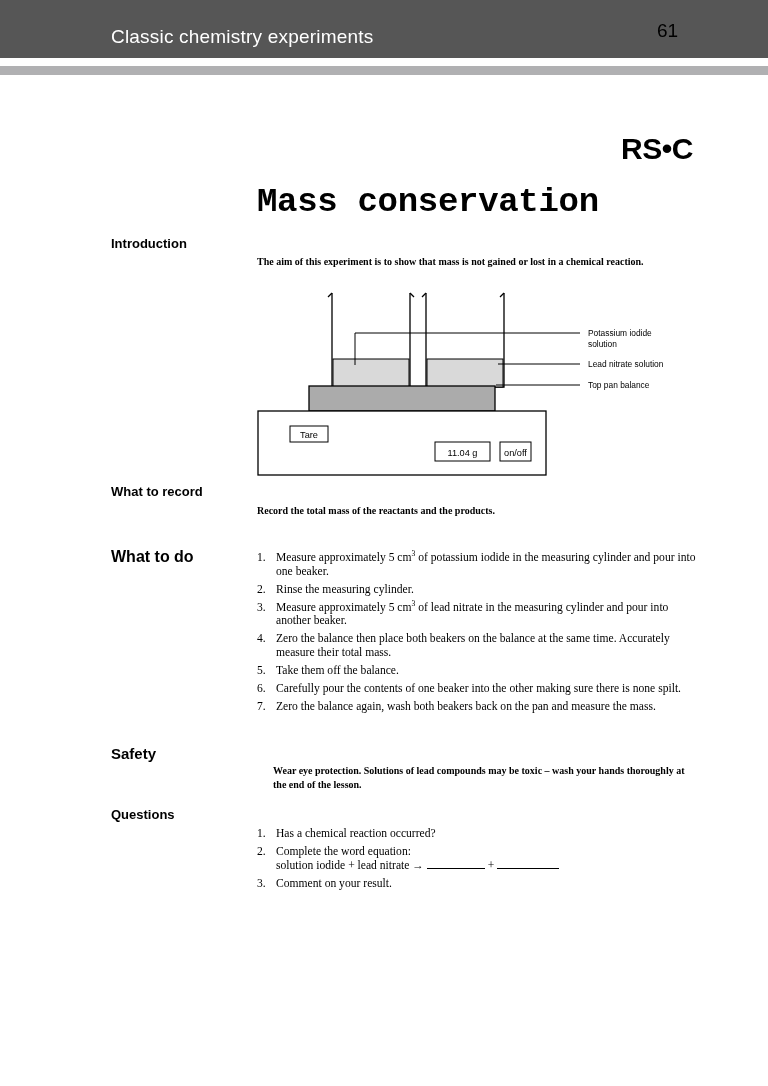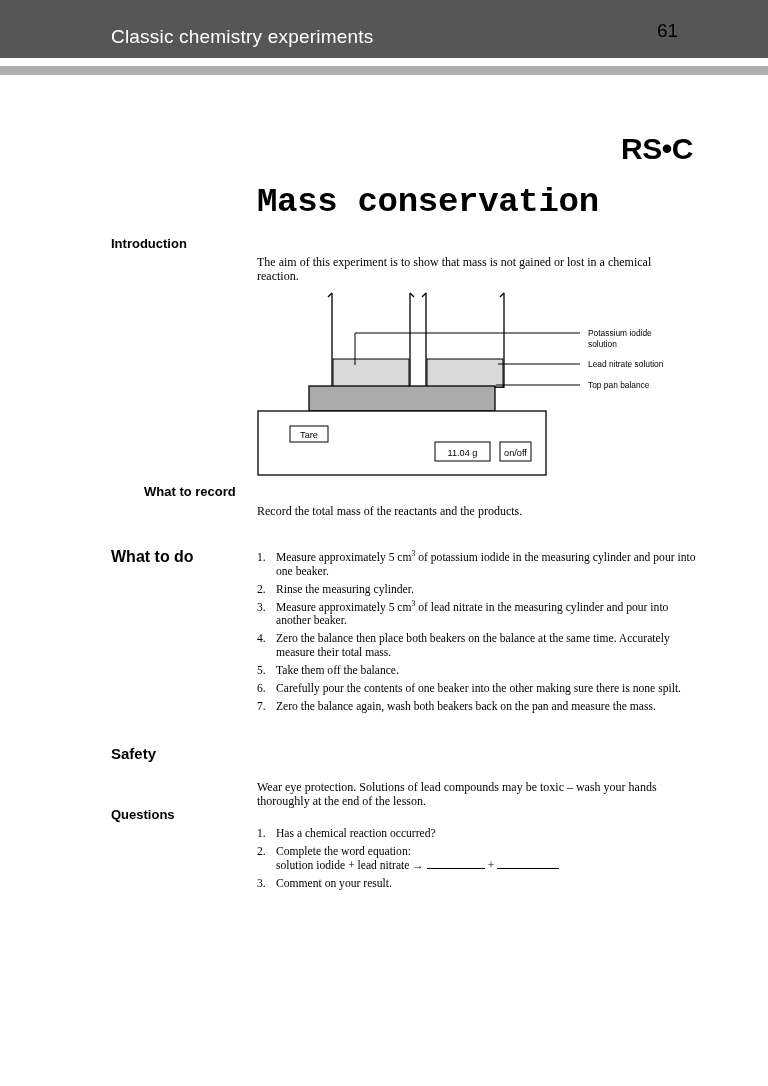--- a/index.html
+++ b/index.html
@@ -76,38 +76,39 @@
   .sec-head {
     position: absolute;
     left: 111px;
     font-family: "Liberation Sans", sans-serif;
     font-weight: 700;
     font-size: 13px;
     color: #000000;
     white-space: nowrap;
   }
   .sec-head.h-intro    { top: 236px; }
-  .sec-head.h-record   { top: 484px; font-size: 13px; margin-left: 33px; }
+  .sec-head.h-record   { top: 484px; font-size: 13px; }
   .sec-head.h-todo     { top: 548px; font-size: 16px; }
   .sec-head.h-safety   { top: 745px; font-size: 15px; }
   .sec-head.h-questions{ top: 807px; font-size: 13px; }
 
   
   .body-col {
     position: absolute;
     left: 257px;
     width: 420px;
     font-family: "Liberation Serif", serif;
-    font-size: 12px;
+    font-size: 10px;
     line-height: 14.2px;
     color: #000000;
+    font-weight: bold;
   }
   .p-intro  { top: 255px; }
   .p-record { top: 504px; }
-  .p-safety { top: 780px; width: 425px; }
+  .p-safety { top: 764px; width: 425px; margin-left: 16px; }
 
   
   .num-list {
     position: absolute;
     left: 257px;
     width: 440px;
     font-family: "Liberation Serif", serif;
     font-size: 11.6px;
     line-height: 13.6px;
     color: #000000;

